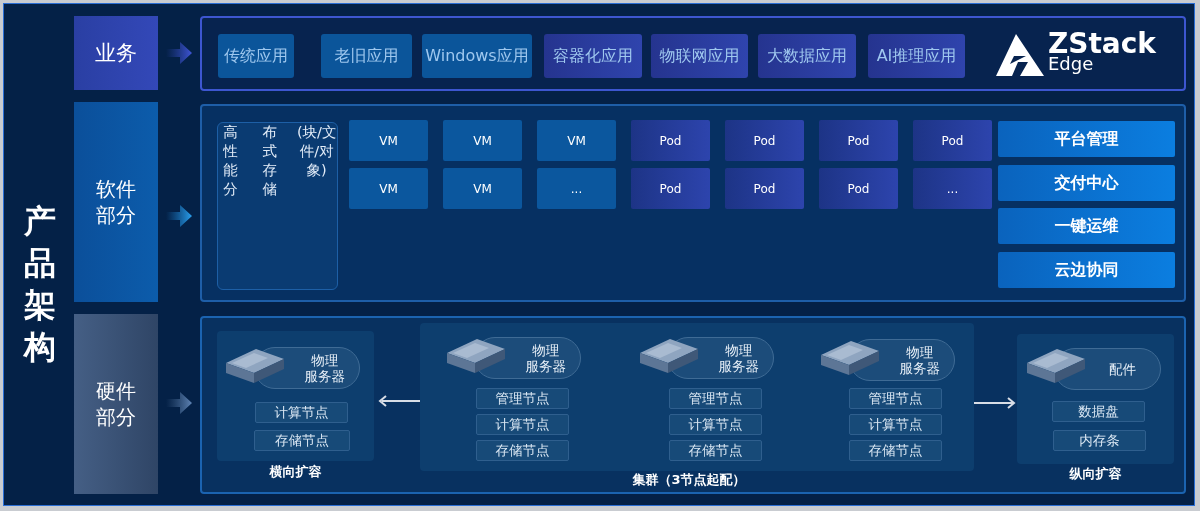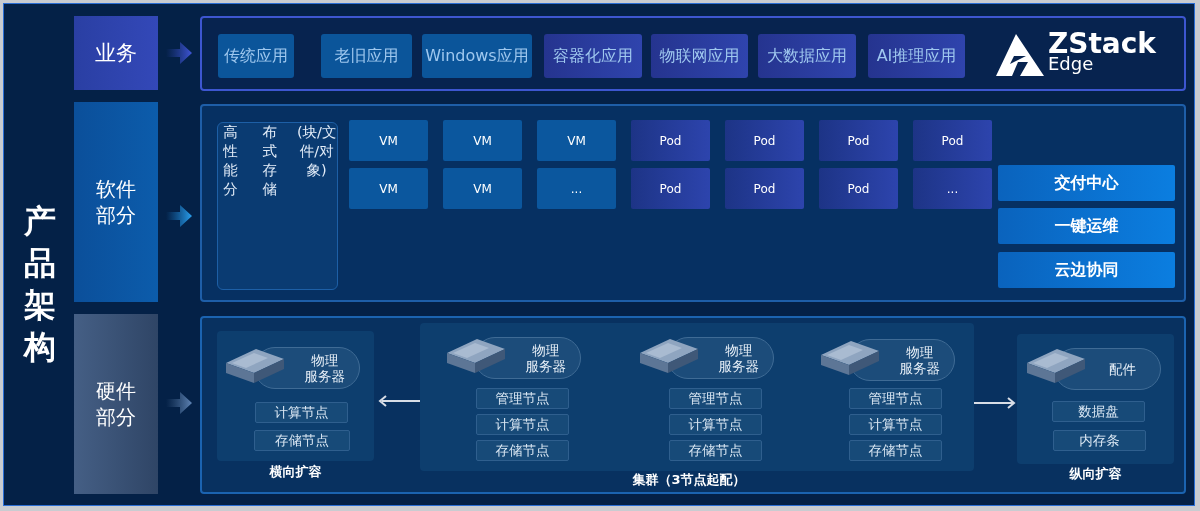--- a/index.html
+++ b/index.html
@@ -120,20 +120,21 @@
   <div class="abs" style="left:345px;top:164px;display:flex;gap:15px">
     <div class="cell vm">VM</div>
     <div class="cell vm">VM</div>
     <div class="cell vm">...</div>
     <div class="cell pod">Pod</div>
     <div class="cell pod">Pod</div>
     <div class="cell pod">Pod</div>
     <div class="cell pod">...</div>
   </div>
 
+  <div class="abs mgmt" style="top:117px">平台管理</div>
   <div class="abs mgmt" style="top:161px">交付中心</div>
   <div class="abs mgmt" style="top:204px">一键运维</div>
   <div class="abs mgmt" style="top:248px">云边协同</div>
 
   <div class="abs panel p-hw"></div>
 
   <div class="abs grp" style="left:213px;top:327px;width:157px;height:130px"></div>
   <div class="abs srv-pill" style="left:250px;top:343px;width:106px">
     <div>
         <div>物理</div>

